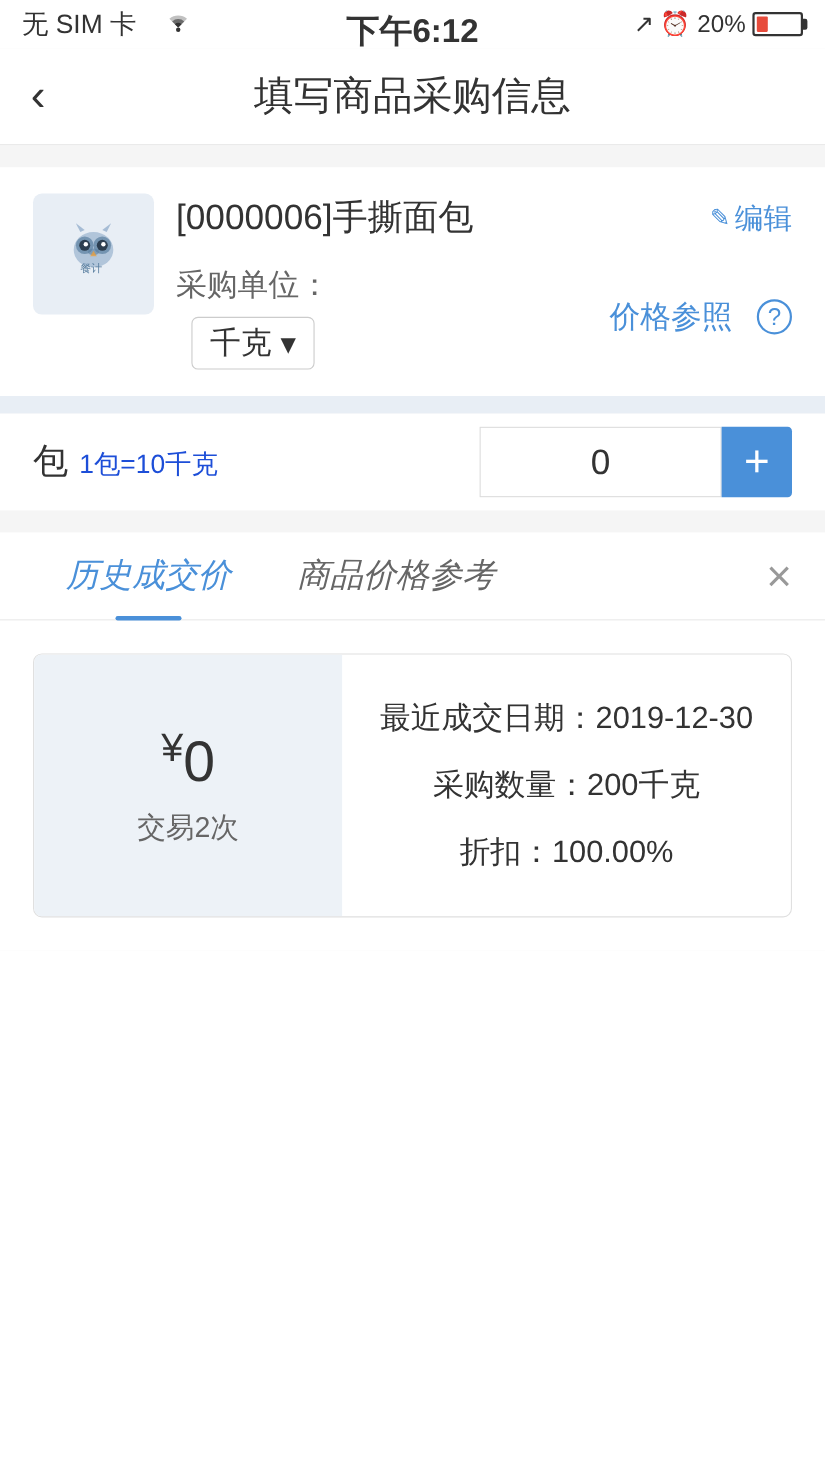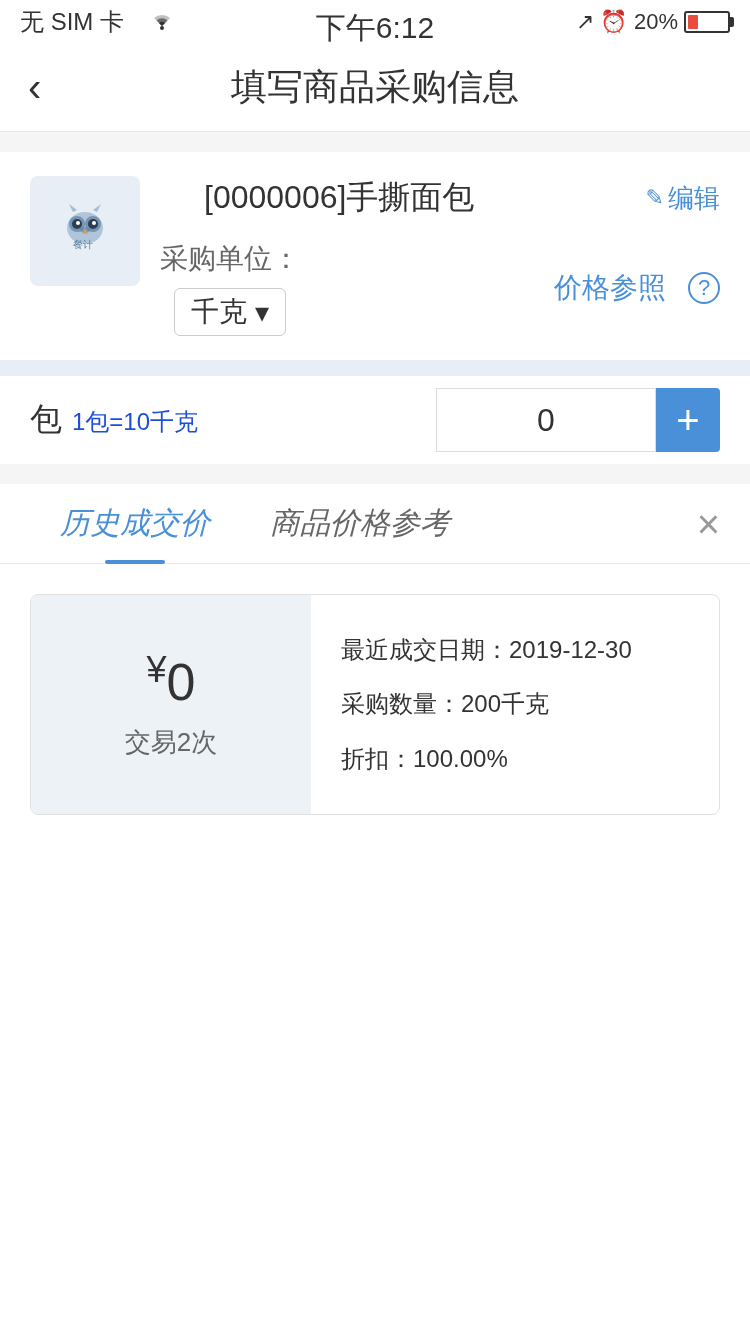--- a/index.html
+++ b/index.html
@@ -26,21 +26,21 @@
       font-weight: 500;
     }
     .status-left {
       display: flex;
       align-items: center;
       gap: 24px;
       font-size: 24px;
     }
     .status-center {
       font-size: 30px;
-      font-weight: 400;
+      font-weight: 700;
       position: absolute;
       left: 50%;
       transform: translateX(-50%);
       top: 8px;
     }
     .status-right {
       display: flex;
       align-items: center;
       gap: 6px;
       font-size: 22px;
@@ -126,21 +126,20 @@
     .product-header {
       display: flex;
       align-items: center;
       justify-content: space-between;
       margin-bottom: 20px;
     }
     .product-name {
       font-size: 32px;
       color: #333;
       font-weight: 500;
-      margin-left: 44px;
     }
     .edit-link {
       font-size: 26px;
       color: #4a90d9;
       display: flex;
       align-items: center;
       gap: 4px;
       cursor: pointer;
     }
     .edit-icon {
@@ -328,23 +327,24 @@
       color: #666;
     }
     .history-right {
       flex: 1;
       padding: 36px 30px;
       display: flex;
       flex-direction: column;
       gap: 16px;
     }
     .history-detail-row {
-      font-size: 24px;
+      font-size: 28px;
       color: #333;
       line-height: 1.6;
+      text-align: center;
     }
 
     
     .white-area {
       background: #fff;
       flex: 1;
       min-height: 600px;
     }
   </style>
 </head>

